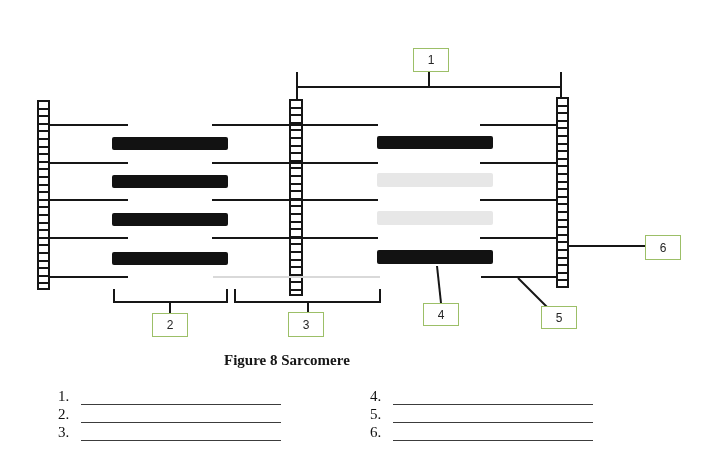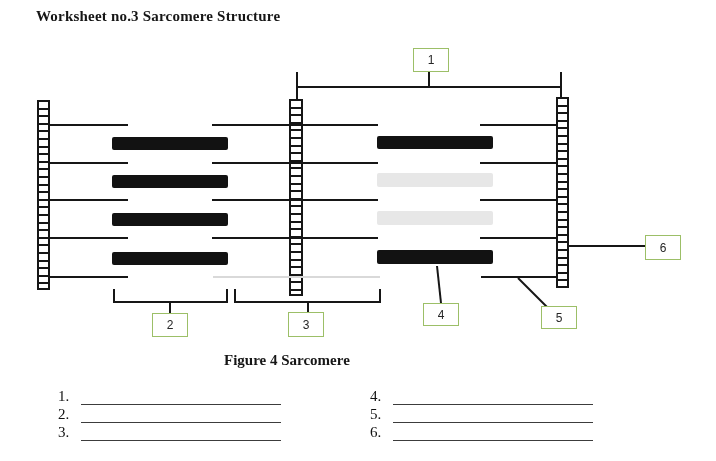--- a/index.html
+++ b/index.html
@@ -47,21 +47,20 @@
   .ans-blank{
     display:inline-block;width:200px;height:15px;margin-left:3px;
     border-bottom:1.5px solid #3c3c3c;
   }
 </style>
 </head>
 <body>
 
 <div class="page">
 
-  <h1 class="title">Worksheet no.3 Sarcomere Structure</h1>
 
   <div>
 
     <div class="lbl" style="left:413px;top:48px;">
       <span>1</span>
     </div>
     <div class="vt" style="left:428px;top:72px;height:14px;"></div>
     <div class="hl" style="left:297px;top:86px;width:264px;"></div>
     <div class="vt" style="left:296px;top:72px;height:27px;"></div>
     <div class="vt" style="left:560px;top:72px;height:25px;"></div>
@@ -122,21 +121,21 @@
     <div class="lbl" style="left:645px;top:235px;height:25px;">
       <span>6</span>
     </div>
 
     <svg class="connectors">
       <line x1="437" y1="266" x2="441" y2="303" stroke="#161616" stroke-width="2"></line>
       <line x1="518" y1="278" x2="547" y2="307" stroke="#161616" stroke-width="2"></line>
     </svg>
   </div>
 
-  <h2 class="caption">Figure 4 Sarcomere</h2>
+  <h2 class="caption">Figure 8 Sarcomere</h2>
 
   <div class="ans-row" style="left:58px;top:388px;">
     <span class="ans-num">1.</span>
     <span class="ans-blank"></span>
   </div>
   <div class="ans-row" style="left:58px;top:406px;">
     <span class="ans-num">2.</span>
     <span class="ans-blank"></span>
   </div>
   <div class="ans-row" style="left:58px;top:424px;">

